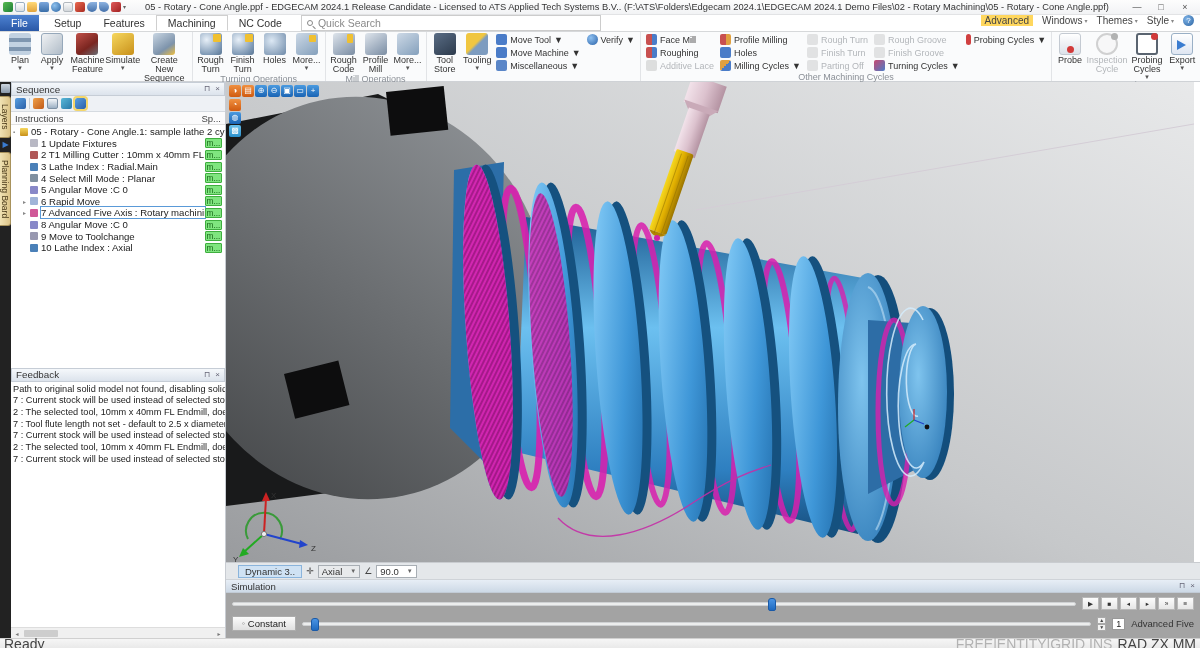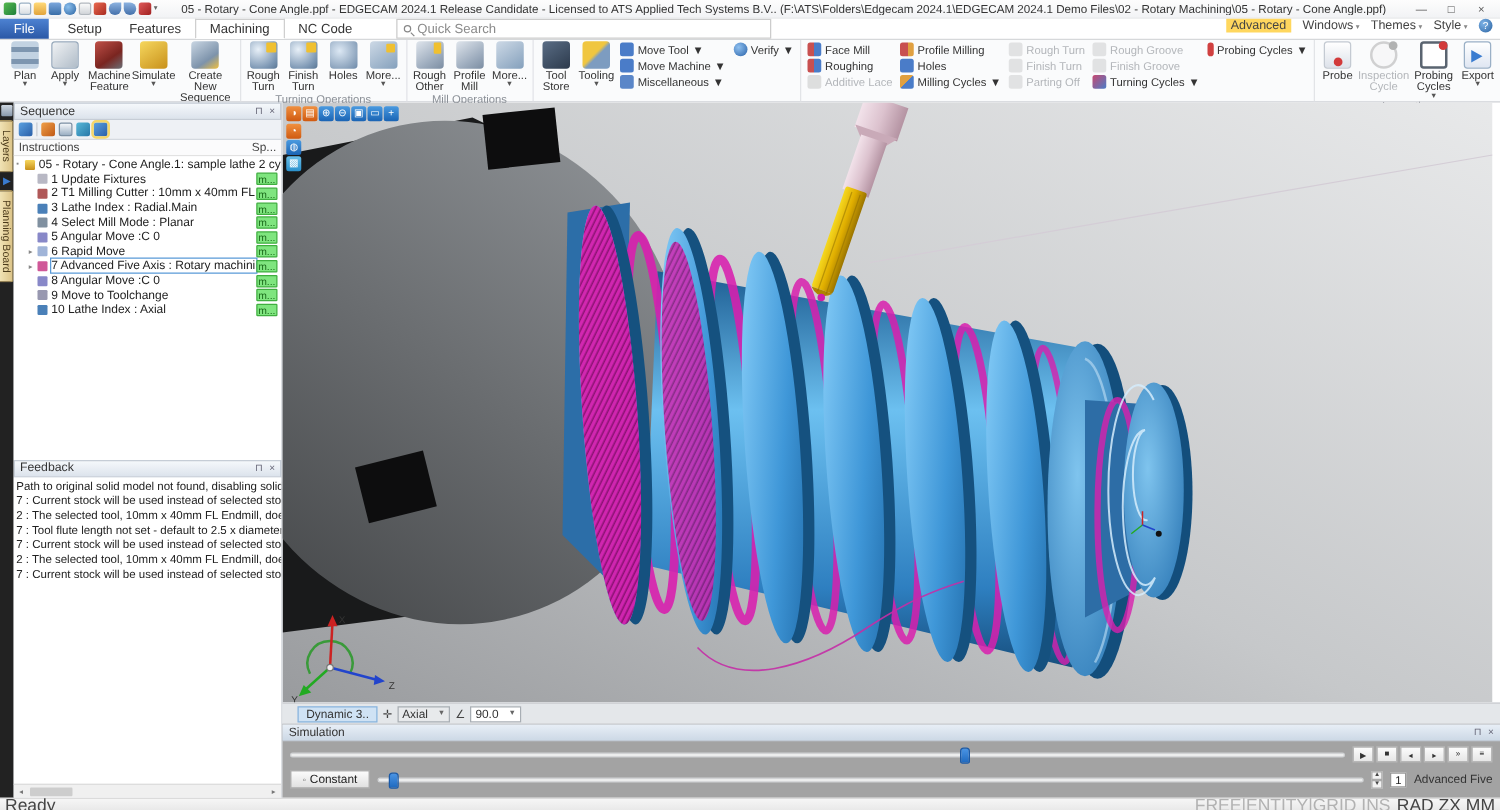--- a/index.html
+++ b/index.html
@@ -22,21 +22,21 @@
 .qic-dropdown{width:6px;height:10px;background:none}
 .title{flex:1;text-align:center;font-size:9.3px;color:#333;white-space:nowrap;overflow:hidden}
 .winctl{display:flex}
 .winbtn{width:24px;text-align:center;font-size:9px;color:#555;line-height:13px}
 
 
 .tabrow{height:17px;display:flex;align-items:stretch;background:#fff;border-bottom:1px solid #d6d8da;font-size:10.5px}
 .tab{padding:0 11px;display:flex;align-items:center;color:#333}
 .tab.file{background:linear-gradient(#4d82d2,#2a58a6);color:#fff;margin-right:4px}
 .tab.active{border:1px solid #cfcfcf;border-bottom-color:#fff;background:#fff}
-.search{display:flex;align-items:center;gap:5px;border:1px solid #ccc;background:#fff;width:300px;margin-left:24px;padding:0 5px;color:#8a8a8a}
+.search{display:flex;align-items:center;gap:5px;border:1px solid #ccc;background:#fff;width:300px;margin-left:8px;padding:0 5px;color:#8a8a8a}
 .mag{width:6px;height:6px;border:1.2px solid #888;border-radius:50%;position:relative;flex:none}
 .mag::after{content:"";position:absolute;width:4px;height:1.2px;background:#888;transform:rotate(45deg);left:4px;top:6px}
 .tabrow-right{margin-left:auto;display:flex;align-items:flex-start;gap:9px;font-size:10px;color:#444;padding-right:6px}
 .adv{background:#ffd75e;padding:0 4px}
 .tr-item{display:flex;align-items:center;gap:2px}
 .tr-item .arrow{font-size:6px;color:#888}
 .helpicon{width:11px;height:11px;border-radius:50%;background:radial-gradient(circle at 35% 35%,#7fb4e8,#2a62a0);color:#fff;font-size:8px;line-height:11px;text-align:center}
 
 
 .ribbon{height:50px;display:flex;background:#fafbfc;border-bottom:1px solid #cfd2d6;padding-left:2px}
@@ -273,21 +273,21 @@
           <span>More...</span>
           <span class="arrow">▼</span>
         </div>
       </div>
       <div class="rlabel">Turning Operations</div>
     </div>
     <div class="rgroup">
       <div class="ritems">
         <div class="rbtn">
           <span class="ic ic-rough-mill"></span>
-          <span>Rough Other</span>
+          <span>Rough Code</span>
         </div>
         <div class="rbtn">
           <span class="ic ic-profile-mill"></span>
           <span>Profile Mill</span>
         </div>
         <div class="rbtn">
           <span class="ic ic-more-milling"></span>
           <span>More...</span>
           <span class="arrow">▼</span>
         </div>
@@ -393,20 +393,21 @@
           </div>
         </div>
         <div class="rcol">
           <div class="rsm">
             <span class="sic sic-probing-cycles"></span>
             <span>Probing Cycles</span>
             <span class="arrow">▼</span>
           </div>
         </div>
       </div>
+      <div class="rlabel">Other Machining Cycles</div>
     </div>
     <div class="rgroup">
       <div class="ritems">
         <div class="rbtn">
           <span class="ic ic-probe"></span>
           <span>Probe</span>
         </div>
         <div class="rbtn disabled">
           <span class="ic ic-inspection-cycle"></span>
           <span>Inspection Cycle</span>

